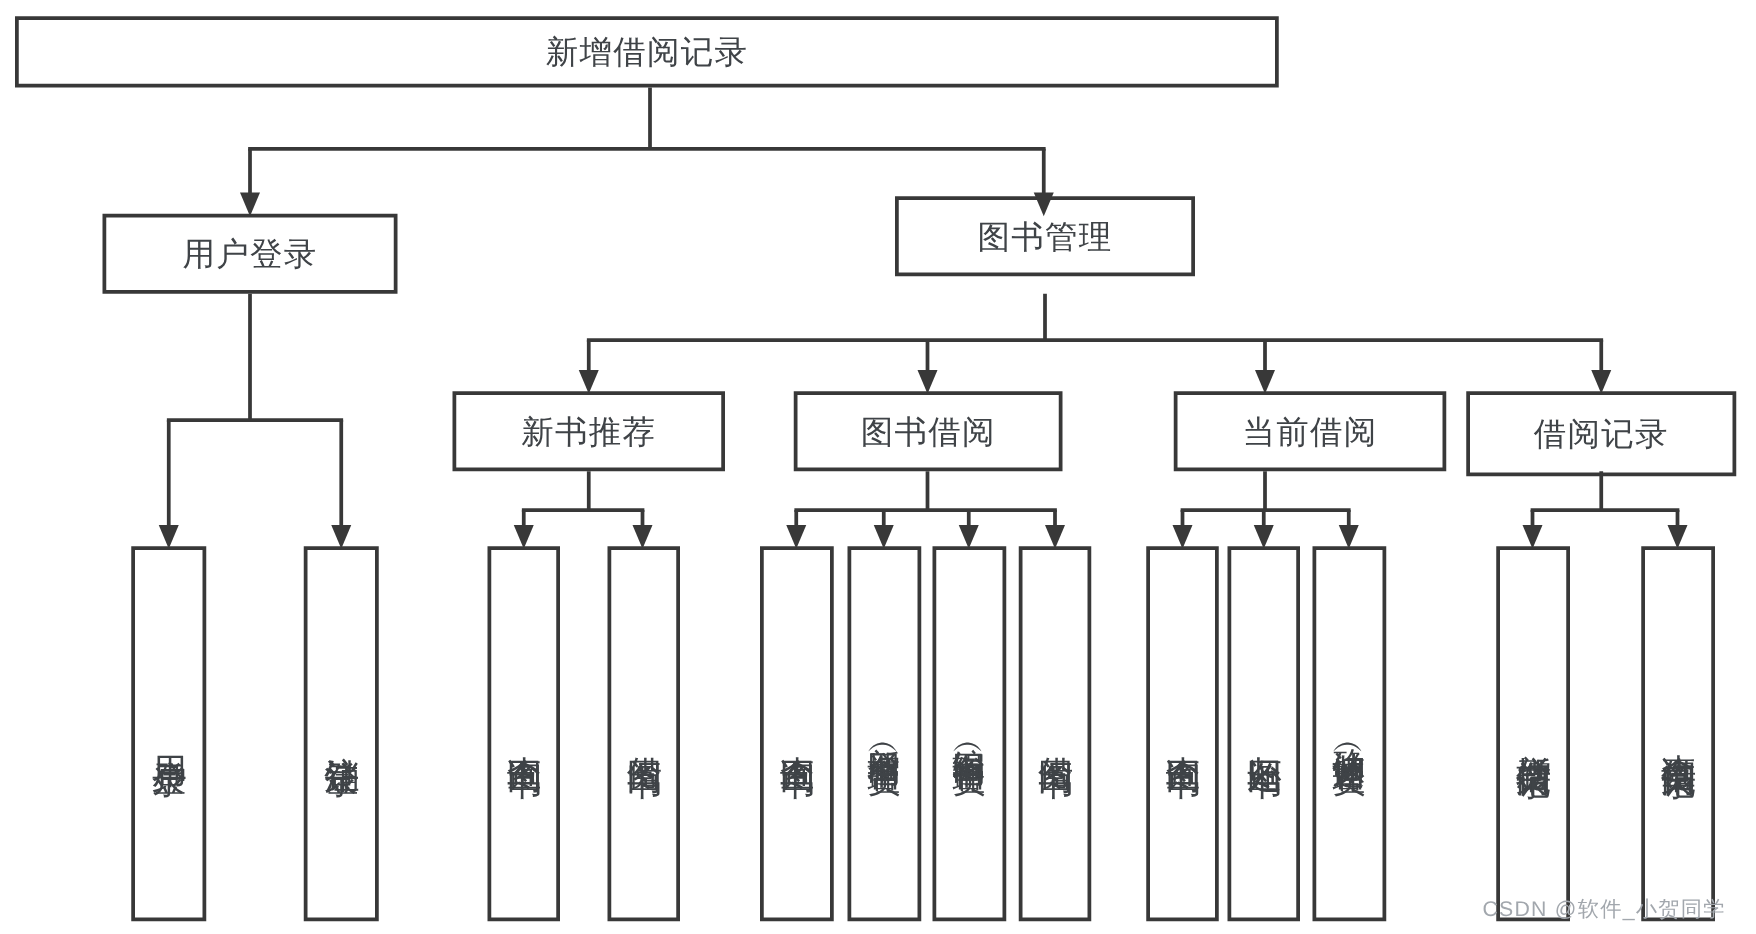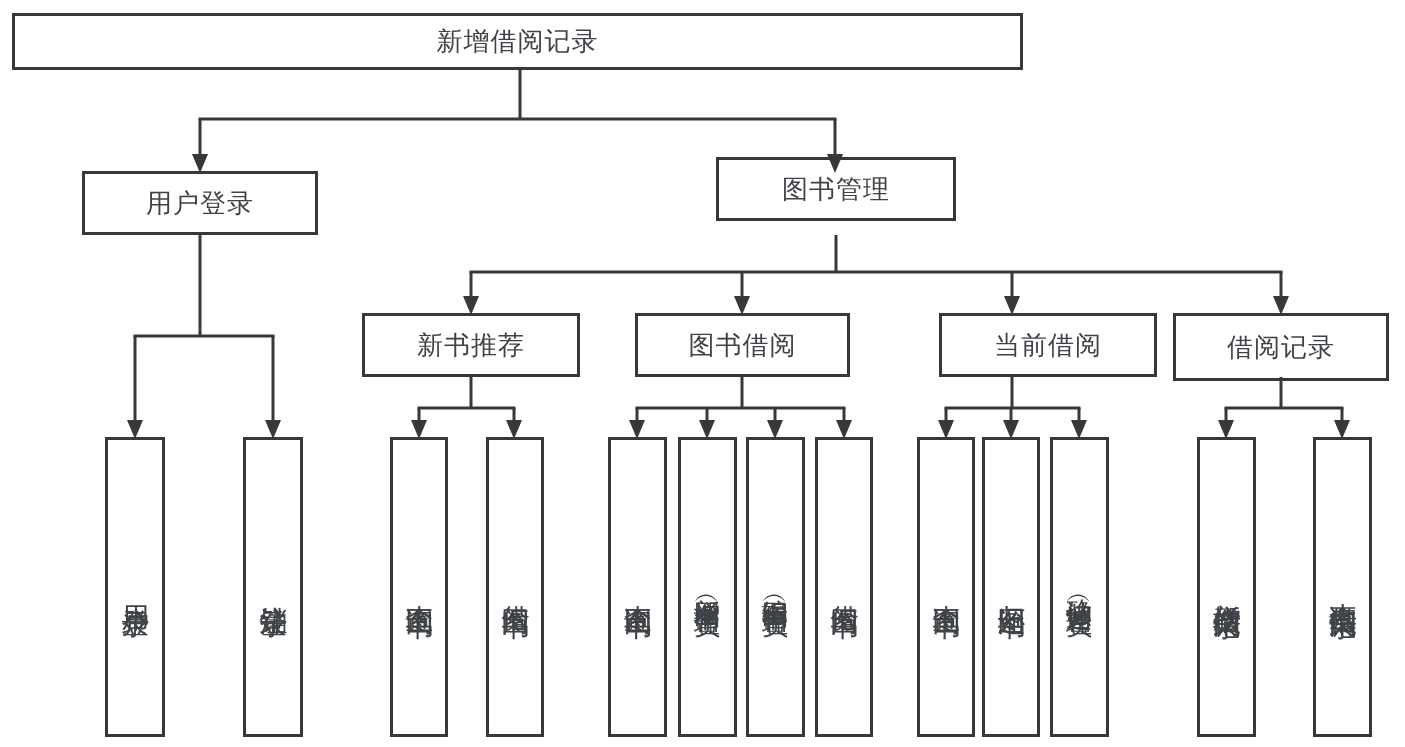--- a/index.html
+++ b/index.html
@@ -136,13 +136,14 @@
       <div class="node vertical" style="left: 608px; top: 437px; width: 59px; height: 300px;">查询图书</div>
       <div class="node vertical long" style="left: 678px; top: 437px; width: 59px; height: 300px;">新增图书（管理员）</div>
       <div class="node vertical long" style="left: 746px; top: 437px; width: 59px; height: 300px;">编辑图书（管理员）</div>
       <div class="node vertical" style="left: 815px; top: 437px; width: 58px; height: 300px;">借阅图书</div>
       <div class="node vertical" style="left: 917px; top: 437px; width: 58px; height: 300px;">查询图书</div>
       <div class="node vertical" style="left: 982px; top: 437px; width: 58px; height: 300px;">归还图书</div>
       <div class="node vertical long" style="left: 1050px; top: 437px; width: 59px; height: 300px;">确认归还（管理员）</div>
       <div class="node vertical" style="left: 1197px; top: 437px; width: 59px; height: 300px;">新增借阅记录</div>
       <div class="node vertical" style="left: 1313px; top: 437px; width: 59px; height: 300px;">查询借阅记录</div>
     </div>
+  <div class="watermark">CSDN @软件_小贺同学</div>
 </div>
 
 </body></html>

